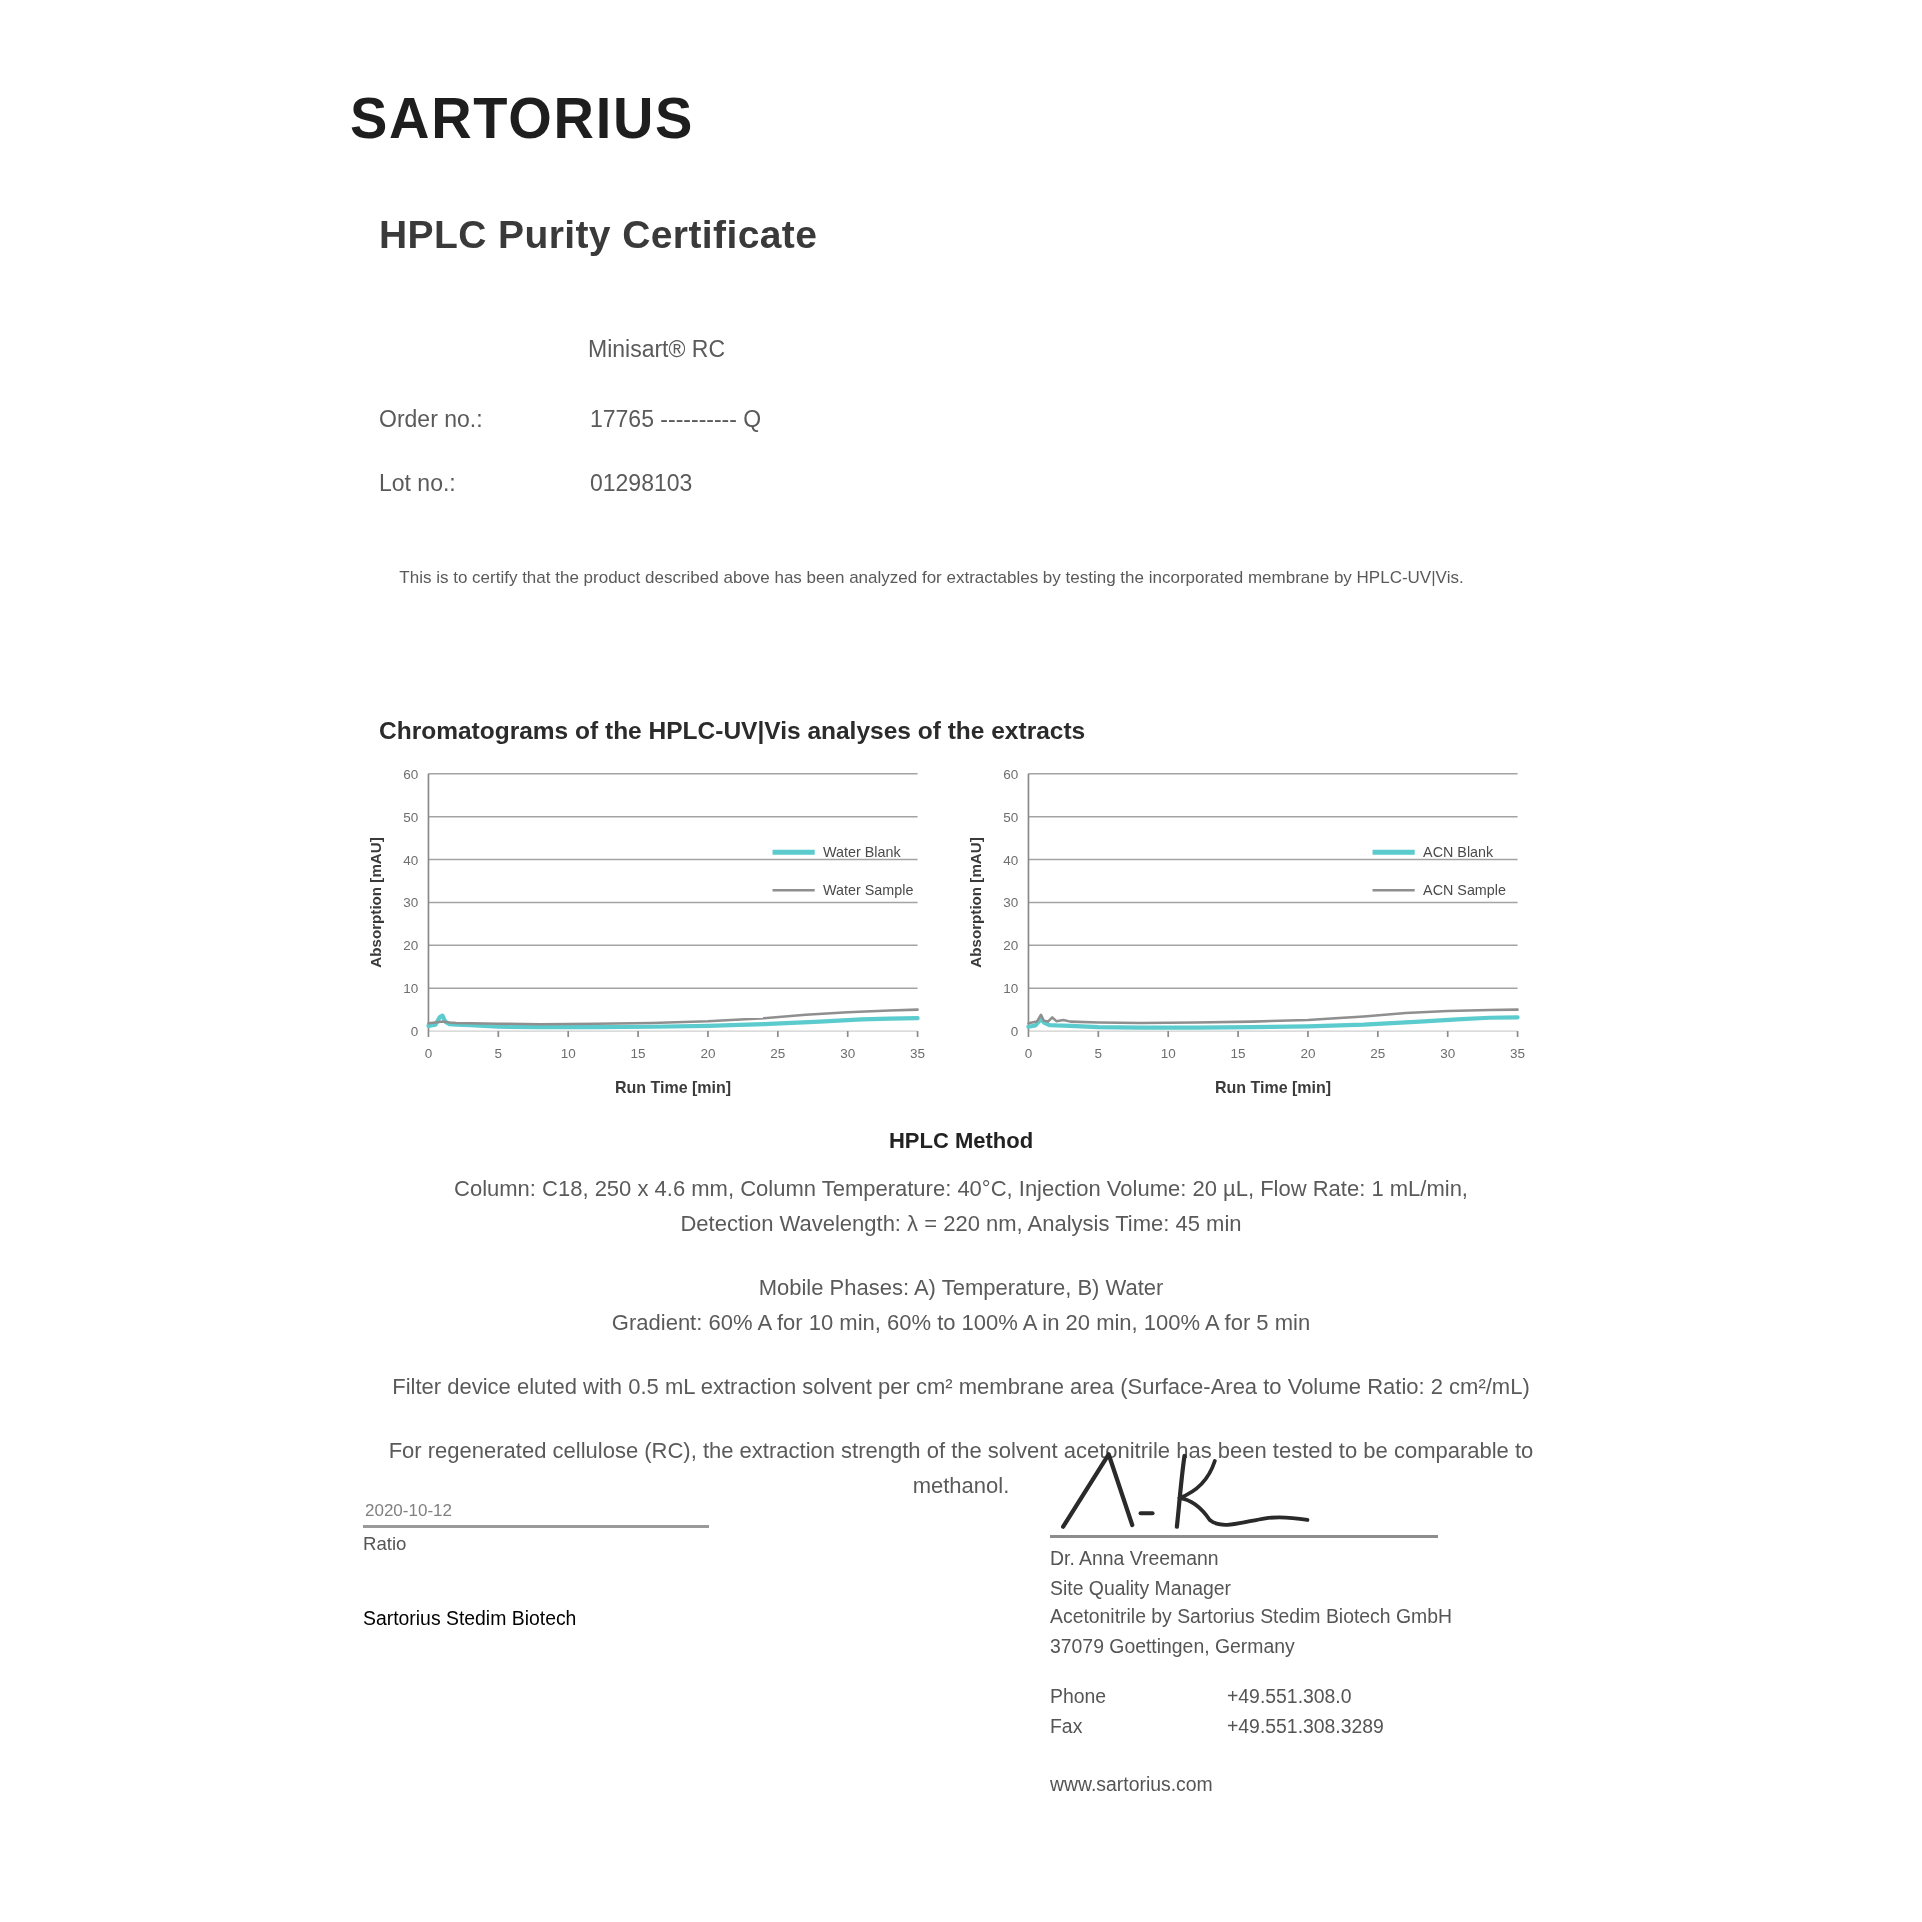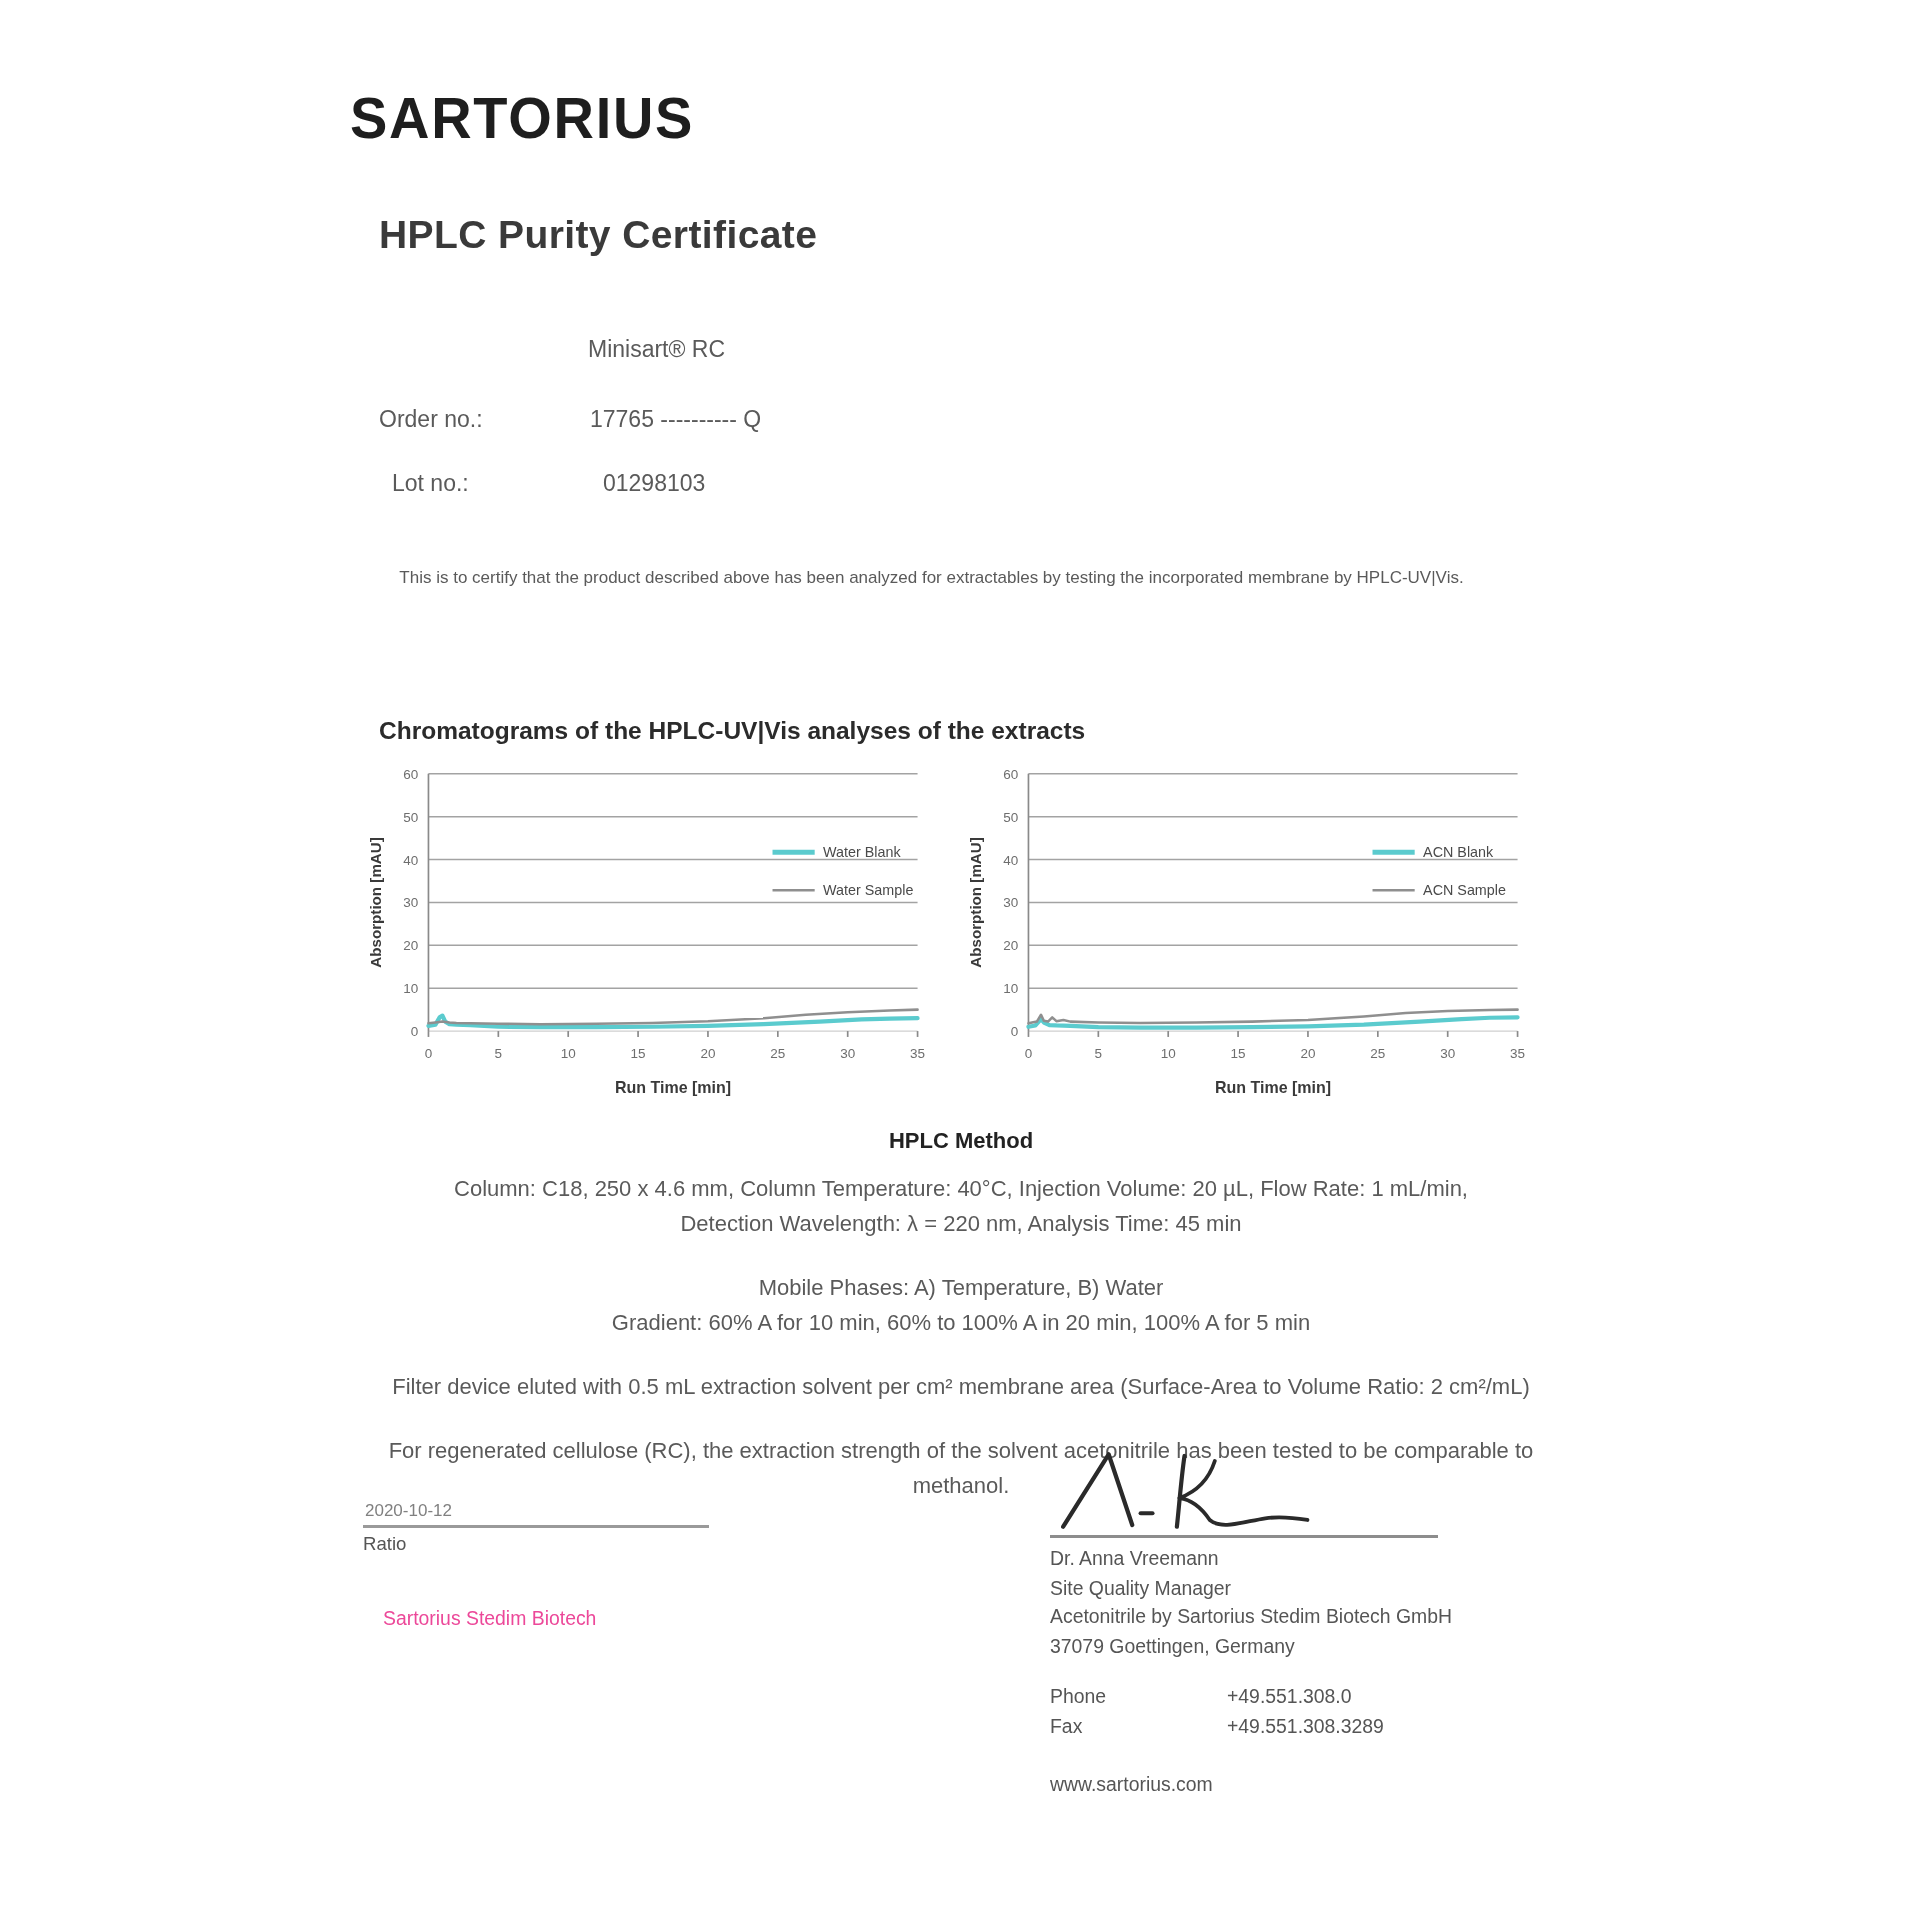--- a/index.html
+++ b/index.html
@@ -22,21 +22,21 @@
     left:379px;top:213px;
     font-size:39px;font-weight:600;color:#3a3a3a;letter-spacing:0.4px;
   }
   .product-name{
     left:588px;top:336px;
     font-size:23px;color:#5a5a5a;
   }
   .info-label{left:379px;font-size:23px;color:#5a5a5a;}
   .info-value{left:590px;font-size:23px;color:#5a5a5a;}
   .row-order{top:406px;}
-  .row-lot{top:470px;margin-left:13px;}
+  .row-lot{top:470px;}
   .certify{
     left:375px;top:563px;width:1113px;
     font-size:17px;line-height:30px;color:#5a5a5a;
   }
   .chrom-heading{
     left:379px;top:717px;
     font-size:24.5px;font-weight:700;color:#2b2b2b;
   }
   .charts-row{
     left:361px;top:761px;
@@ -50,21 +50,21 @@
   .method p{margin:0;}
   .method .m-head{font-weight:700;color:#222;margin-bottom:13px;}
   .method .gap-before{margin-top:29px;}
   .sig-svg{left:1048px;top:1444px;}
   .sig-line{left:1050px;top:1535px;width:388px;height:3.4px;background:#8d8d8d;}
   .signer-name{left:1050px;top:1547px;font-size:19.4px;color:#555;}
   .signer-title{left:1050px;top:1577px;font-size:19.4px;color:#555;}
   .date-value{left:365px;top:1501px;font-size:17px;color:#808080;}
   .date-line{left:363px;top:1525px;width:346px;height:2.5px;background:#9a9a9a;}
   .date-label{left:363px;top:1533px;font-size:18.6px;color:#555;}
-  .company-left{left:363px;top:1607px;font-size:19.4px;color:#ec4899;margin-left:20px;}
+  .company-left{left:363px;top:1607px;font-size:19.4px;color:#000000;}
   .mfg1{left:1050px;top:1605px;font-size:19.4px;color:#555;}
   .mfg2{left:1050px;top:1635px;font-size:19.4px;color:#555;}
   .contact-label{left:1050px;font-size:19.4px;color:#555;}
   .contact-value{left:1227px;font-size:19.4px;color:#555;}
   .row-phone{top:1685px;}
   .row-fax{top:1715px;}
   .website{left:1050px;top:1773px;font-size:19.4px;color:#555;}
 </style>
 </head>
 <body>

